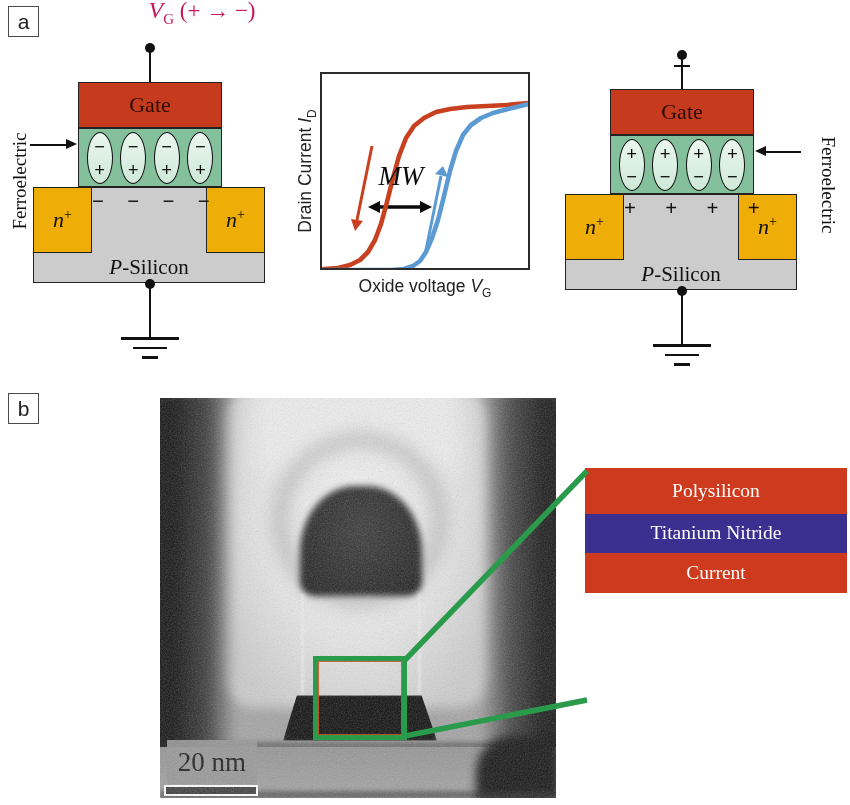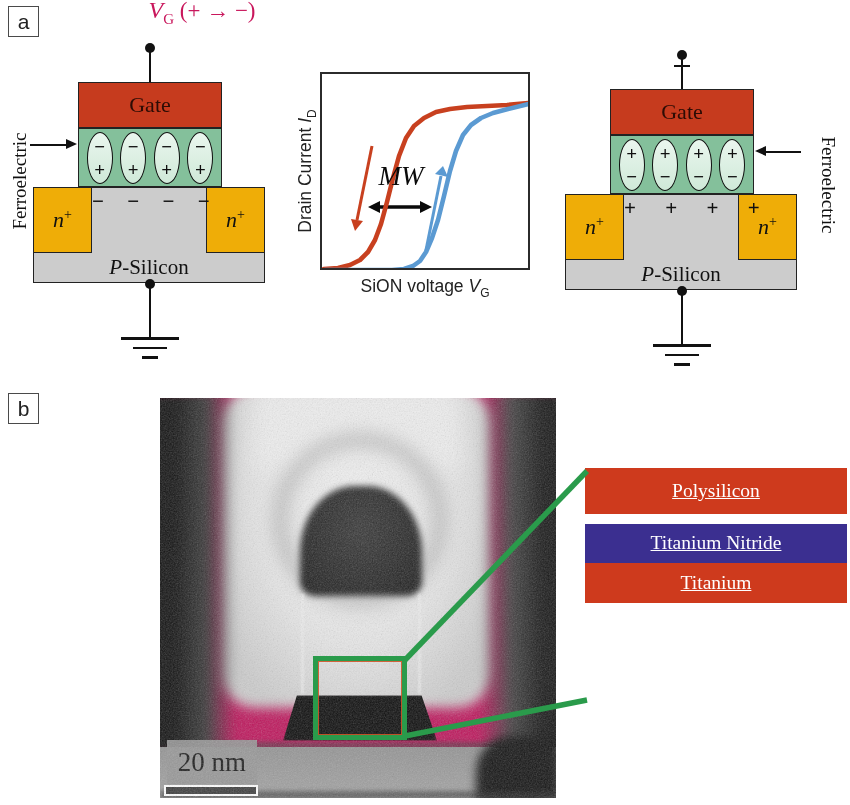--- a/index.html
+++ b/index.html
@@ -67,21 +67,21 @@
   .tri-right { width: 0; height: 0; border-top: 5.5px solid transparent; border-bottom: 5.5px solid transparent; border-left: 11px solid #111; }
   .tri-left  { width: 0; height: 0; border-top: 5.5px solid transparent; border-bottom: 5.5px solid transparent; border-right: 11px solid #111; }
 
   
   .plot { left: 320px; top: 72px; width: 210px; height: 198px; border: 2px solid #2b2b2b; background: #fff; }
   .axis-label { font-size: 17.5px; color: #222; }
   .axis-label sub { font-size: 12px; }
   .mw-label { left: 366px; top: 161px; width: 70px; font-size: 27px; font-style: italic; color: #0a0a0a; }
 
   
-  .tem { left: 160px; top: 398px; width: 396px; height: 400px; overflow: hidden; background: #be185d; }
+  .tem { left: 160px; top: 398px; width: 396px; height: 400px; overflow: hidden; background: #a3a3a3; }
   .tem > div { position: absolute; }
   .t-bright { left: 60px; top: -10px; width: 272px; height: 320px;
     background: radial-gradient(ellipse at 50% 32%, #f1f1f1 0%, #e7e7e7 50%, #cccccc 82%);
     border-radius: 36px; filter: blur(6px); }
   .t-top-bright { left: 95px; top: -8px; width: 205px; height: 80px; background: #eeeeee; filter: blur(10px); }
   .t-arch { left: 112px; top: 34px; width: 176px; height: 176px; border-radius: 50%;
     border: 16px solid rgba(160,160,160,0.5); filter: blur(8px); }
   .t-left-band { left: -14px; top: -6px; width: 90px; height: 362px;
     background: linear-gradient(to right, #141414 32%, #3c3c3c 68%, rgba(90,90,90,0)); filter: blur(5px); }
   .t-right-band { left: 320px; top: -6px; width: 90px; height: 362px;
@@ -99,21 +99,21 @@
   .t-sbox { left: 7px; top: 342px; width: 90px; height: 44px; background: rgba(152,152,152,0.93);
     display: flex; align-items: center; justify-content: center; font-size: 27px; color: #1c1c1c; }
   .t-sline { left: 4px; top: 387px; width: 94px; height: 11px; background: #3f3f3f; border: 2.5px solid #ffffff; }
   .t-noise { position: absolute; left: 0; top: 0; opacity: 0.3; }
 
   
   .hl-box { left: 313px; top: 656px; width: 94px; height: 84px; border: 5px solid #2a9b4b; }
   .hl-inner { position: absolute; inset: 0; border: 1.6px solid rgba(205,85,40,0.9); }
   .legend { left: 585px; top: 468px; width: 262px; }
   .legend-row { display: flex; align-items: center; justify-content: center; text-align: center;
-    font-size: 19.5px; line-height: 1.25; padding: 0 8px; text-decoration: underline; }
+    font-size: 19.5px; line-height: 1.25; padding: 0 8px; }
   .row-0 { height: 46px; } .row-1 { height: 39px; } .row-2 { height: 70px; }
   .row-3 { height: 35px; } .row-4 { height: 40px; }
 
   .overlay-svg { position: absolute; left: 0; top: 0; pointer-events: none; }
 </style>
 </head>
 <body>
 
 <div id="figure">
 
@@ -182,21 +182,21 @@
       <polygon points="121,92 126,103 113,100" fill="#5b9ad2"></polygon>
       <line x1="56" y1="133" x2="100" y2="133" stroke="#0a0a0a" stroke-width="3.4"></line>
       <polygon points="46,133 58,127 58,139" fill="#0a0a0a"></polygon>
       <polygon points="110,133 98,127 98,139" fill="#0a0a0a"></polygon>
     <polyline points="2,195 16,194 28,191 38,186 46,178 53,166 59,150 65,128 71,104 77,82 84,64 92,52 102,44 114,38 128,35 145,33 165,32 185,31 207,29" fill="none" stroke="#c8401f" stroke-width="4.6" stroke-linecap="round" stroke-linejoin="round"></polyline>
         <polyline points="3,196 25,196 50,196 70,196 82,195 91,192 98,187 104,178 110,164 116,146 122,122 128,97 134,77 141,61 149,51 159,44 171,39 186,35 207,30" fill="none" stroke="#5b9ad2" stroke-width="4.6" stroke-linecap="round" stroke-linejoin="round"></polyline>
       </svg>
   </div>
   <div class="abs mw-label center">MW</div>
   <div class="abs center axis-label sans" style="left:325px; top:276px; width:200px;">
-    <span>SiON voltage </span><i>V</i><sub>G</sub>
+    <span>Oxide voltage </span><i>V</i><sub>G</sub>
   </div>
 
   <div class="device" style="left:532px; top:7px;">
     <div class="abs dot" style="left:145px; top:43px;"></div>
     <div class="abs wire" style="left:142px; top:58px; width:16px; height:2.4px;"></div>
     <div class="abs wire" style="left:149px; top:48px; width:2.2px; height:35px;"></div>
     <div class="abs gate">
       <span>Gate</span>
     </div>
     <div class="abs ferro">
@@ -271,25 +271,25 @@
   </div>
 
   <div class="abs hl-box" style="border-color: rgb(42, 155, 75);">
     <div class="hl-inner"></div>
   </div>
 
   <div class="abs legend">
     <div class="legend-row row-0" style="background: rgb(206, 58, 29); color: rgb(255, 255, 255);">
       <span>Polysilicon</span>
     </div>
-    <div class="legend-row row-1" style="background: rgb(59, 47, 144); color: rgb(255, 255, 255); margin-top: 10px;">
+    <div class="legend-row row-1" style="background: rgb(59, 47, 144); color: rgb(255, 255, 255);">
       <span>Titanium Nitride</span>
     </div>
     <div class="legend-row row-4" style="background: rgb(206, 58, 29); color: rgb(255, 255, 255);">
-      <span>Titanium</span>
+      <span>Current</span>
     </div>
   </div>
 
   <svg class="overlay-svg" width="850" height="805">
     <line x1="405" y1="660" x2="587" y2="471" stroke-width="5.5" stroke="#2a9b4b"></line>
     <line x1="405" y1="736" x2="587" y2="700" stroke-width="5.5" stroke="#2a9b4b"></line>
   </svg>
 
 </div>
 

